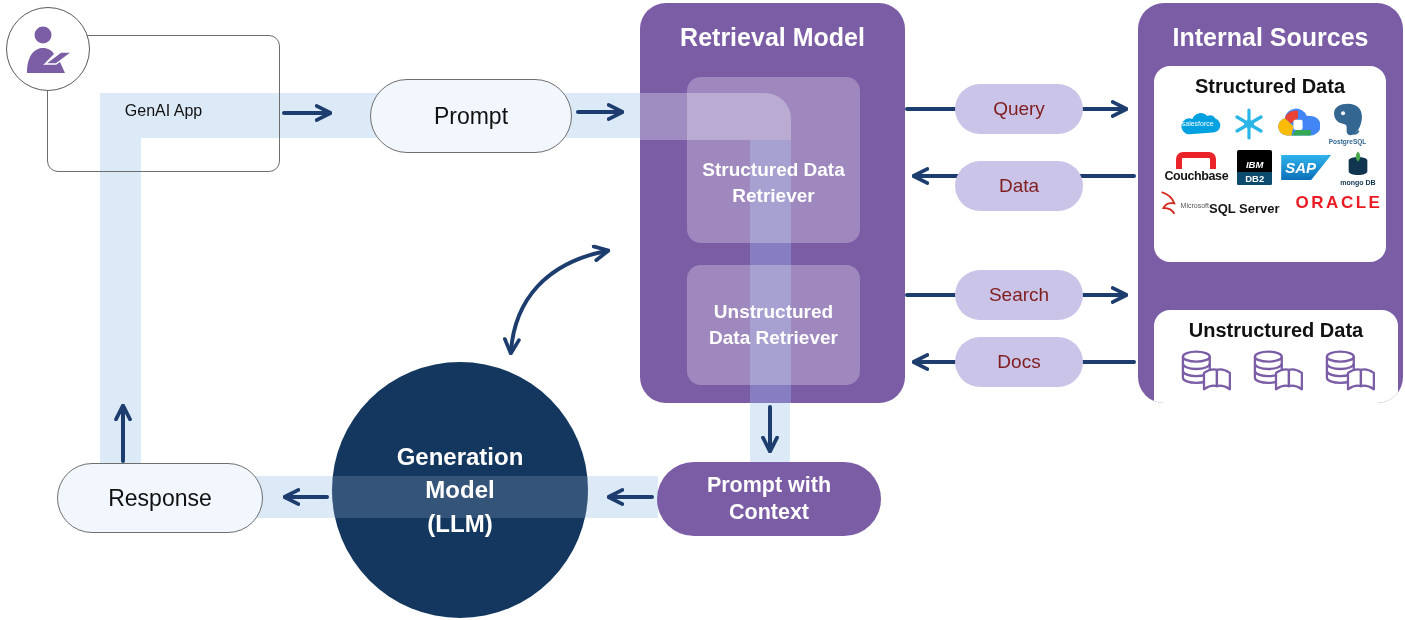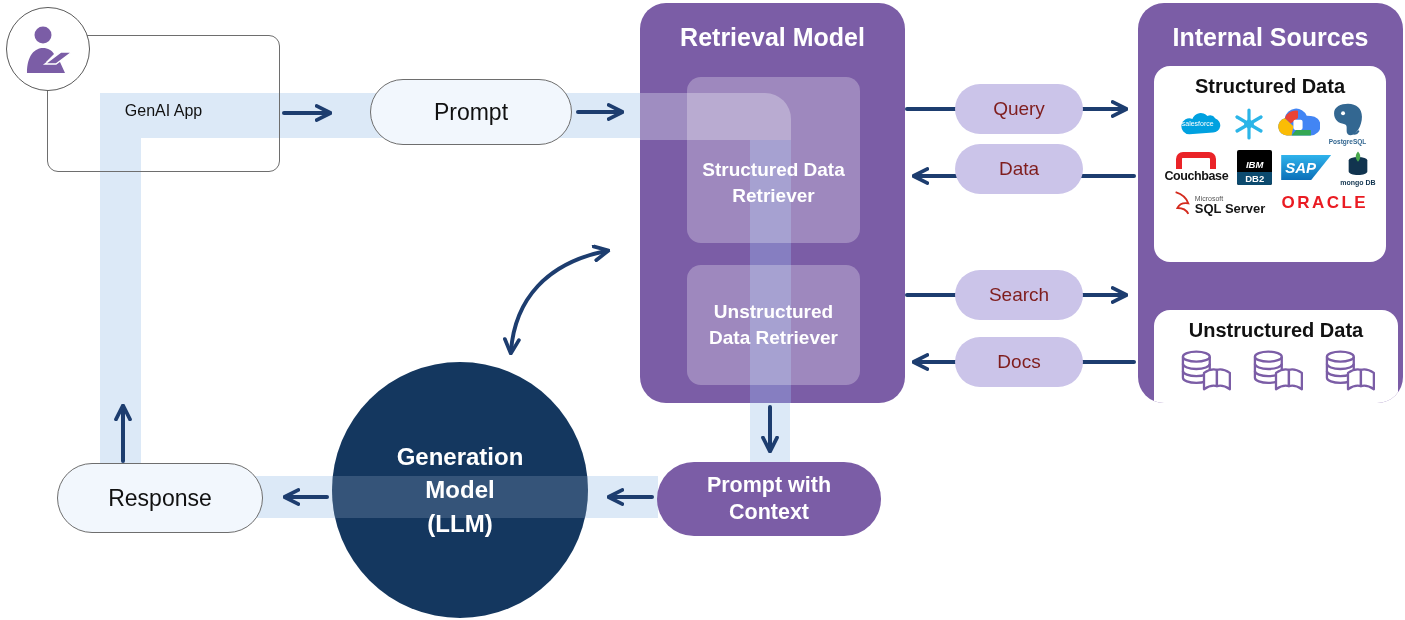--- a/index.html
+++ b/index.html
@@ -17,39 +17,39 @@
   .node{position:absolute;box-sizing:border-box;z-index:2;}
   
   .genai-box{left:47px;top:35px;width:233px;height:137px;border:1.5px solid #6e6e6e;border-radius:11px;
              display:flex;align-items:center;justify-content:center;background:transparent;}
   .genai-box .lbl{font-size:16px;color:#111;margin-top:14px;}
   .person{left:6px;top:7px;width:84px;height:84px;border-radius:50%;background:#fff;border:1.5px solid #5a5a5a;
           display:flex;align-items:center;justify-content:center;z-index:4;}
   
   .wpill{border:1.3px solid #6e6e6e;border-radius:40px;background:#f2f7fd;
          display:flex;align-items:center;justify-content:center;font-size:23px;color:#111;}
-  .prompt-pill{left:370px;top:79px;width:202px;height:66px;z-index:2;}
+  .prompt-pill{left:370px;top:79px;width:202px;height:74px;z-index:2;}
   .response-pill{left:57px;top:463px;width:206px;height:70px;z-index:2;}
   
   .purple-box{background:#7b5da6;border-radius:26px;overflow:hidden;}
   .retrieval{left:640px;top:3px;width:265px;height:400px;}
   .internal{left:1138px;top:3px;width:265px;height:400px;}
   .pbox-title{position:absolute;left:0;right:0;top:20px;text-align:center;font-size:25px;font-weight:700;color:#fff;}
   .inner-box{position:absolute;background:rgba(255,255,255,0.27);border-radius:14px;
              display:flex;align-items:center;justify-content:center;text-align:center;
              color:#fff;font-size:19px;font-weight:600;line-height:1.35;}
   .struct-ret{left:47px;top:74px;width:173px;height:166px;padding-top:46px;box-sizing:border-box;}
   .unstruct-ret{left:47px;top:262px;width:173px;height:120px;}
   .ret-ov-h{position:absolute;left:0;top:90px;width:151px;height:47px;border-top-right-radius:26px;
             background:rgba(236,243,252,0.32);}
   .ret-ov-v{position:absolute;left:110px;top:137px;width:41px;height:263px;background:rgba(150,172,230,0.42);}
   
   .fpill{position:absolute;width:128px;height:50px;border-radius:25px;background:#cbc4e9;z-index:4;
          display:flex;align-items:center;justify-content:center;font-size:19px;color:#7f1d1d;}
-  .q{left:955px;top:84px;} .d{left:955px;top:144px;justify-content:center;} .s{left:955px;top:270px;} .o{left:955px;top:337px;}
+  .q{left:955px;top:84px;} .d{left:955px;top:161px;justify-content:center;} .s{left:955px;top:270px;} .o{left:955px;top:337px;}
   
   .card{position:absolute;left:16px;background:#fff;border-radius:16px;}
   .card-struct{top:63px;width:232px;height:196px;}
   .card-unstruct{top:271px;width:244px;height:110px;margin-top:36px;}
   .card-title{text-align:center;font-size:20px;font-weight:700;color:#111;margin-top:9px;}
   .logo-row{display:flex;align-items:center;justify-content:center;gap:9px;margin-top:4px;}
   .logo{display:flex;flex-direction:column;align-items:center;justify-content:center;line-height:1;}
   .sf{position:relative;}
   .sf .sf-word{position:absolute;top:12px;left:0;right:0;text-align:center;color:#fff;font-size:7px;}
   .pg-cap{font-size:6.5px;color:#336791;font-weight:700;margin-top:1px;}
@@ -57,21 +57,21 @@
   .cb-word{font-size:12.5px;font-weight:800;color:#151515;margin-top:1px;letter-spacing:-0.4px;}
   .db2{width:35px;height:35px;border-radius:2px;background:#000;display:flex;flex-direction:column;
        align-items:center;justify-content:flex-end;overflow:hidden;}
   .db2-ibm{color:#fff;font-size:9.5px;font-weight:800;font-style:italic;margin-bottom:2px;}
   .db2-band{width:100%;background:#0c4a6e;color:#fff;font-size:9.5px;font-weight:700;text-align:center;padding:2px 0;}
   .sap-shape{width:50px;height:25px;background:linear-gradient(#2fb3ec,#0b6fb8);
              clip-path:polygon(0 0,100% 0,60% 100%,0 100%);display:flex;align-items:center;}
   .sap-shape span{color:#fff;font-weight:800;font-style:italic;font-size:15px;margin-left:4px;}
   .mongo-cap{font-size:7px;font-weight:800;color:#11344f;margin-top:1px;}
   .sqls{flex-direction:row;gap:3px;align-items:flex-end;}
-  .sqls-txt{display:flex;flex-direction:column;line-height:1.05;}
+  .sqls-txt{display:flex;flex-direction:row;line-height:1.05;}
   .sqls-ms{font-size:7px;color:#555;}
   .sqls-name{font-size:13px;color:#151515;font-weight:600;}
   .oracle-word{font-size:17px;font-weight:800;color:#ea1b22;letter-spacing:2.5px;}
   .dbbook-row{display:flex;justify-content:center;gap:18px;margin-top:6px;}
   
   .pwc{left:657px;top:462px;width:224px;height:74px;border-radius:37px;background:#7b5da6;z-index:2;
        display:flex;flex-direction:column;align-items:center;justify-content:center;
        color:#fff;font-weight:700;font-size:21.5px;line-height:1.25;}
   
   .gen-circle{left:332px;top:362px;width:256px;height:256px;border-radius:50%;background:#14375f;z-index:2;

